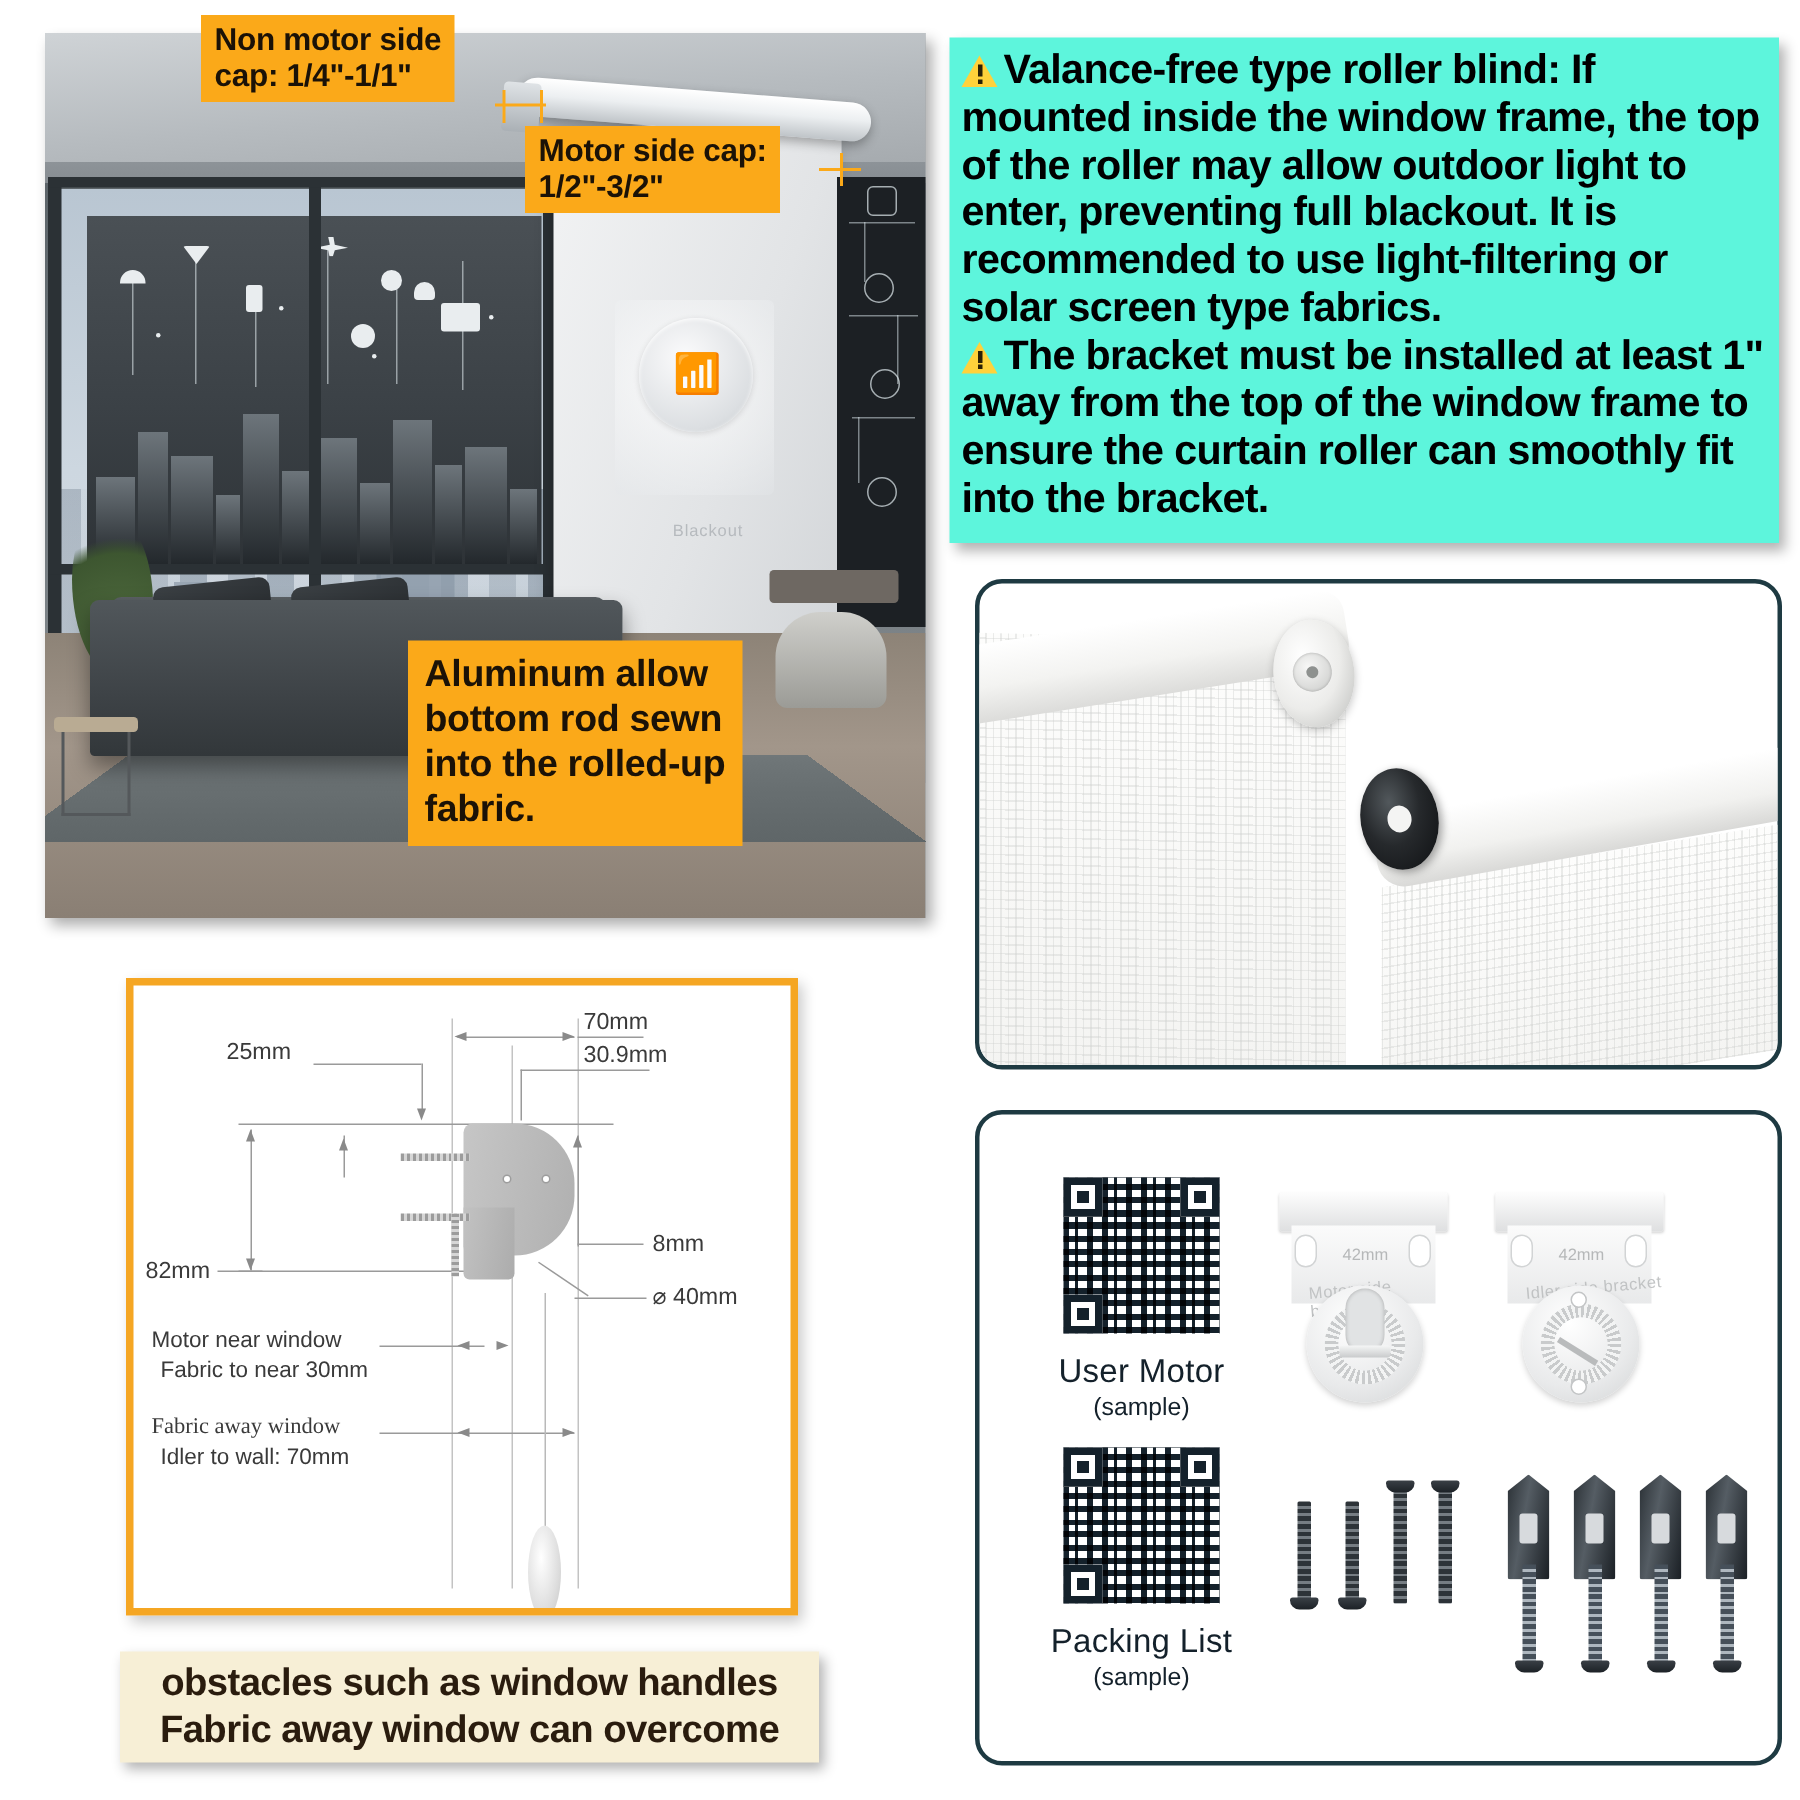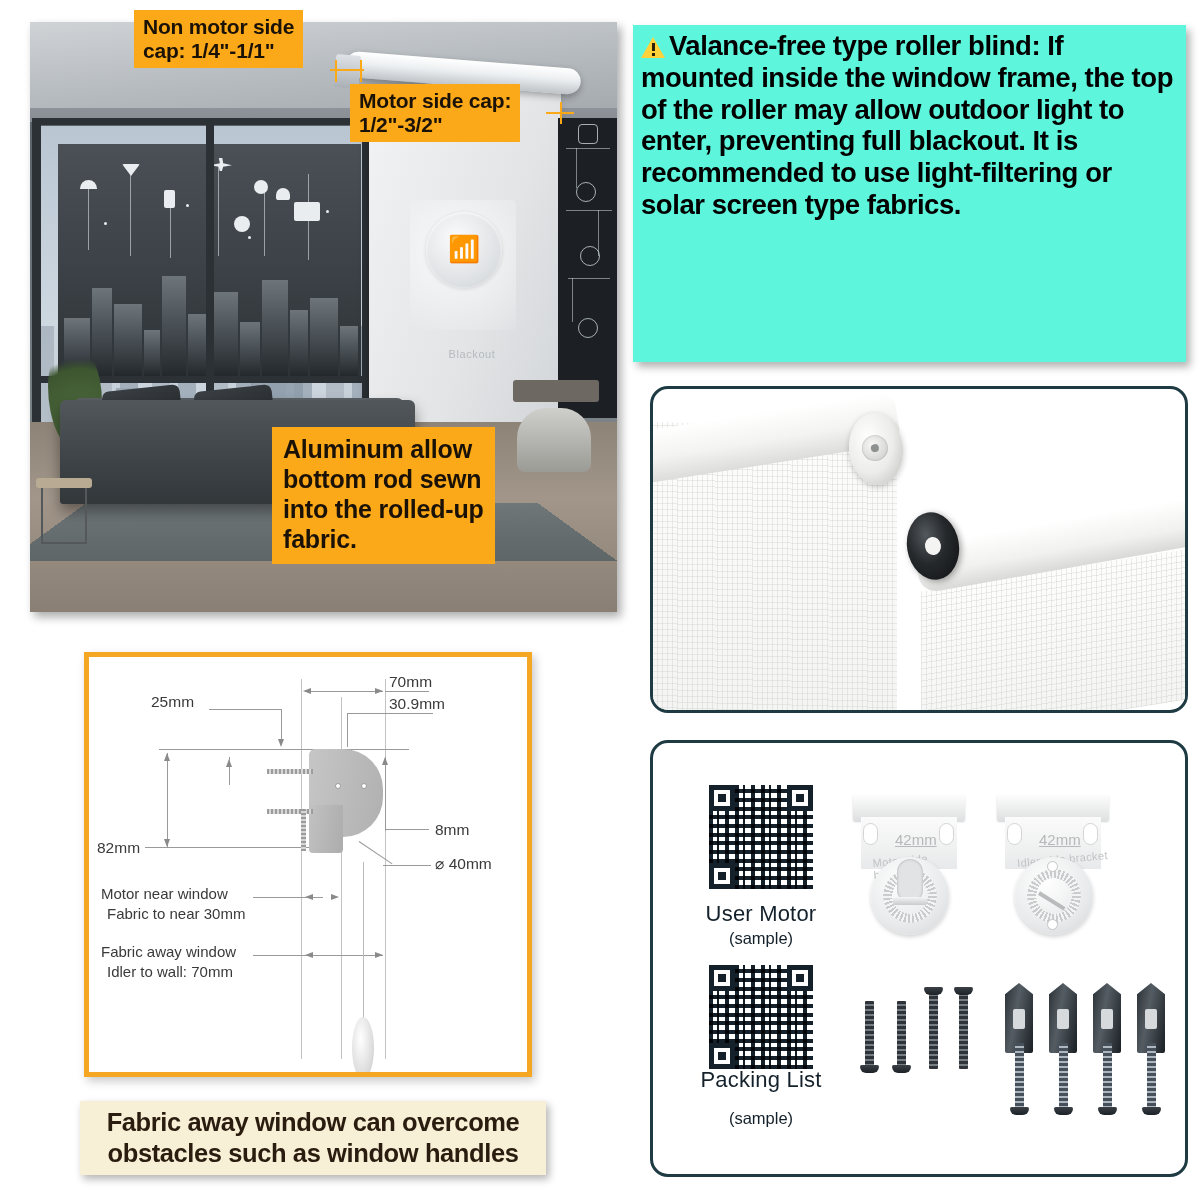--- a/index.html
+++ b/index.html
@@ -402,21 +402,21 @@
   }
   .brk-eyehole{
     position:absolute; width:11px; height:11px; border-radius:50%;
     background:#fff; border:1px solid #c3c5c6;
   }
   .brk-ear{
     position:absolute; width:15px; height:22px; border-radius:8px;
     background:#fff; border:1px solid #d2d4d5;
   }
   .brk-42{
-    position:absolute; font-size:15px; color:#b6b8b9;text-decoration:underline;
+    position:absolute; font-size:11px; color:#b6b8b9;
   }
   .brk-name{
     position:absolute; font-size:11px; color:#c1c3c4; letter-spacing:.4px;
     transform:rotate(-5deg);
   }
 
   .hw-screw{
     position:absolute; width:9px;
     background: repeating-linear-gradient(0deg,#2d3338 0 3px,#767d83 3px 5px);
     border-radius:1px;
@@ -544,20 +544,23 @@
 1/2"-3/2"</div>
 <div class="callout" id="callout-alum">Aluminum allow
 bottom rod sewn
 into the rolled-up
 fabric.</div>
 
 <div id="notice-box">
   <p class="notice-para">
     <span class="warn-ico"><b></b><i></i></span><span>Valance-free type roller blind: If mounted inside the window frame, the top of the roller may allow outdoor light to enter, preventing full blackout. It is recommended to use light-filtering or solar screen type fabrics.</span>
   </p>
+  <p class="notice-para">
+    <span class="warn-ico"><b></b><i></i></span><span>The bracket must be installed at least 1" away from the top of the window frame to ensure the curtain roller can smoothly fit into the bracket.</span>
+  </p>
 </div>
 
 <div id="endcap-panel">
   <div class="fabric fab-a"></div>
   <div class="fab-a-top"></div>
   <div class="cap-white"></div>
 
   <div class="fabric fab-b"></div>
   <div class="fab-b-top"></div>
   <div class="cap-black"></div>
@@ -612,51 +615,51 @@
   <div class="dl dl-h" style="left:294px;top:208px;width:48px;"></div>
   <div class="dl" style="left:270px;top:184px;width:40px;height:1px;transform:rotate(34deg);transform-origin:left center;"></div>
   <div class="dtxt" style="left:346px;top:198px;">⌀ 40mm</div>
 
   <div class="dtxt dtxt-sm" style="left:12px;top:228px;">Motor near window</div>
   <div class="dtxt dtxt-sm" style="left:18px;top:248px;">Fabric to near 30mm</div>
   <div class="dl dl-h" style="left:164px;top:240px;width:70px;"></div>
   <div class="arw arw-l" style="left:216px;top:237px;"></div>
   <div class="arw arw-r" style="left:242px;top:237px;"></div>
 
-  <div class="dtxt dtxt-sm" style="left:12px;top:286px;">Fabric away window</div>
+  <div class="dtxt dtxt-sm" style="left:12px;top:286px;font-family:Liberation Serif, serif;">Fabric away window</div>
   <div class="dtxt dtxt-sm" style="left:18px;top:306px;">Idler to wall: 70mm</div>
   <div class="dl dl-h" style="left:164px;top:298px;width:130px;"></div>
   <div class="arw arw-l" style="left:216px;top:295px;"></div>
   <div class="arw arw-r" style="left:286px;top:295px;"></div>
 
   <div class="cord"></div>
   <div class="cord-weight"></div>
 </div>
 
 <div id="fabric-caption">
+  <span>obstacles such as window handles</span>
   <span>Fabric away window can overcome</span>
-  <span>obstacles such as window handles</span>
 </div>
 
 <div id="packing-panel">
 
   <div class="qr" style="left:56px;top:42px;">
     <span class="qr-eye" style="left:0;top:0;"></span>
     <span class="qr-eye" style="right:0;top:0;"></span>
     <span class="qr-eye" style="left:0;bottom:0;"></span>
   </div>
   <div class="qr-label" style="left:18px;top:158px;">User Motor</div>
   <div class="qr-sub" style="left:18px;top:186px;">(sample)</div>
 
   <div class="qr" style="left:56px;top:222px;">
     <span class="qr-eye" style="left:0;top:0;"></span>
     <span class="qr-eye" style="right:0;top:0;"></span>
     <span class="qr-eye" style="left:0;bottom:0;"></span>
   </div>
-  <div class="qr-label" style="left:18px;top:324px;">Packing List</div>
+  <div class="qr-label" style="left:18px;top:338px;">Packing List</div>
   <div class="qr-sub" style="left:18px;top:366px;">(sample)</div>
 
   <div class="brk" style="left:200px;top:52px;">
     <div class="brk-top"></div>
     <div class="brk-plate"></div>
     <div class="brk-ear" style="left:10px;top:28px;"></div>
     <div class="brk-ear" style="left:86px;top:28px;"></div>
     <div class="brk-42" style="left:42px;top:36px;">42mm</div>
     <div class="brk-name" style="left:20px;top:58px;">Motor side bracket</div>
     <div class="brk-round"></div>

